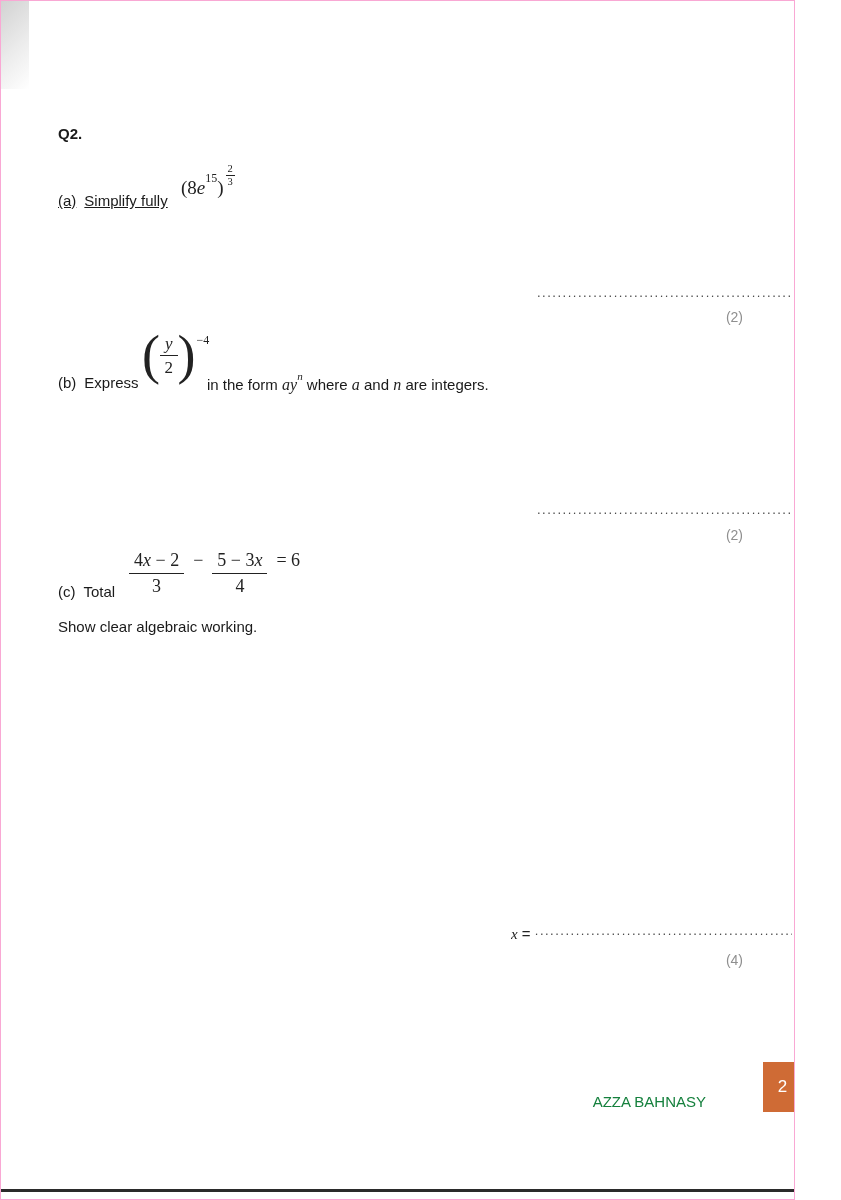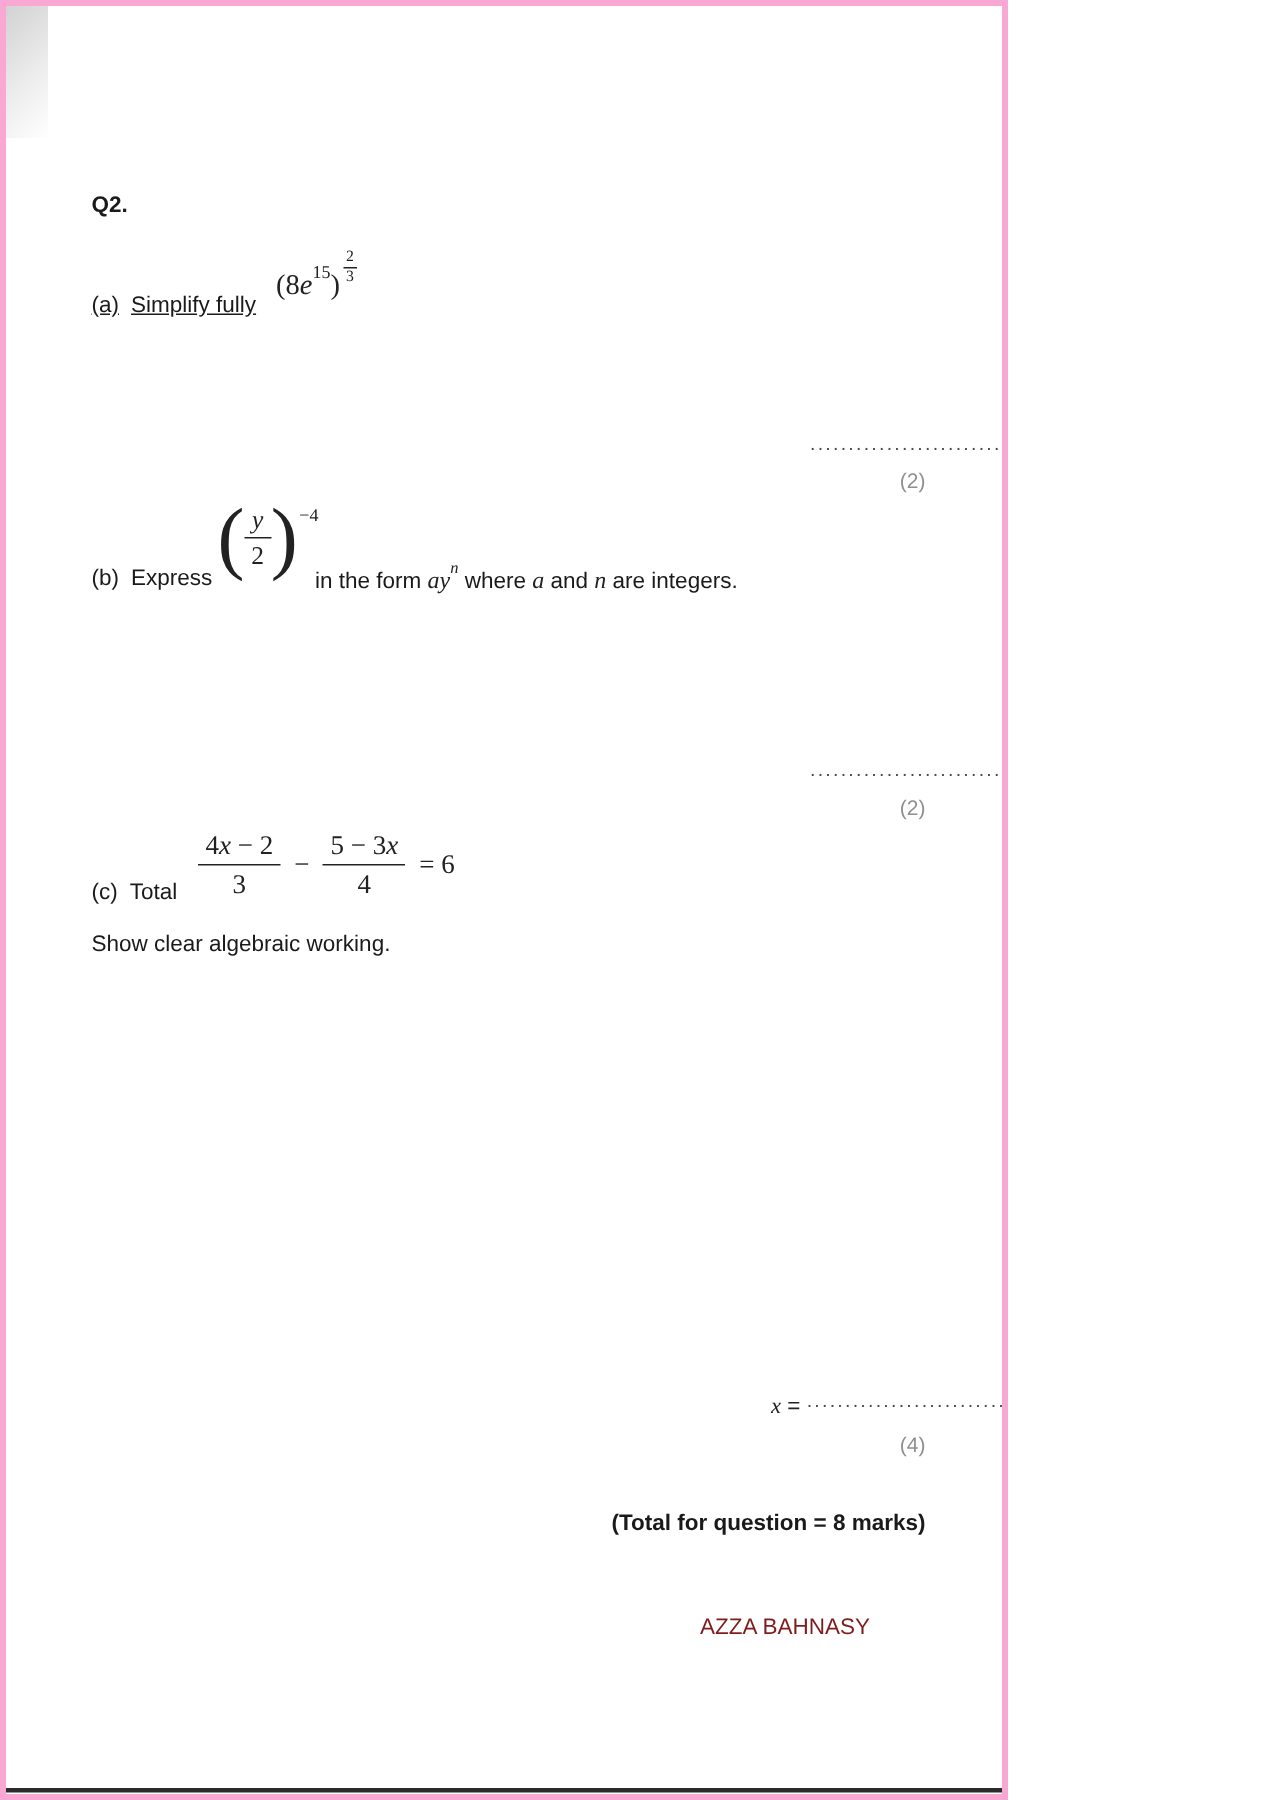--- a/index.html
+++ b/index.html
@@ -1,21 +1,21 @@
 <!DOCTYPE html>
 <html><head>
 <meta charset="utf-8">
 <style>
   html,body{margin:0;padding:0;background:#ffffff;}
   .page{
     position:relative;
-    width:672px;height:1200px;
+    width:795px;height:1200px;
     background:#ffffff;
     box-sizing:border-box;
-    border:4px solid #f9a8d4;
+    border:1px solid #f9a8d4;
     font-family:"Liberation Sans",sans-serif;
     color:#1a1a1a;
     overflow:hidden;
   }
   .corner-artifact{
     position:absolute;left:0;top:0;width:28px;height:88px;
     background:linear-gradient(135deg,#d2d2d2 0%,#ececec 55%,rgba(255,255,255,0) 100%);
   }
   .bottom-rule{
     position:absolute;left:0;top:1188px;width:100%;height:3px;background:#2b2b2b;
@@ -36,32 +36,32 @@
   .supfrac .sf-num{border-bottom:1px solid #222;padding:0 2px 0px;}
   .supfrac .sf-den{padding-top:0px;}
 
   .bmath{display:inline-flex;align-items:center;font-size:17px;}
   .bigparen{font-size:54px;font-weight:300;line-height:0.85;font-family:"Liberation Serif",serif;}
   .frac{display:inline-flex;flex-direction:column;align-items:center;line-height:1.15;}
   .frac .num{border-bottom:1.5px solid #222;padding:0 5px 2px;}
   .frac .den{padding-top:2px;}
   .bexp{font-size:12px;align-self:flex-start;margin-top:0px;margin-left:1px;}
 
-  .cmath{display:inline-flex;align-items:center;font-size:18px;gap:9px;}
+  .cmath{display:inline-flex;align-items:flex-start;font-size:18px;gap:9px;}
 
   
   .dotline{
     font-size:13px;letter-spacing:1.5px;color:#4a4a4a;
     white-space:nowrap;overflow:hidden;display:inline-block;
   }
   .marks{font-size:14px;color:#8f8f8f;text-align:right;}
   .answer-x{font-family:"Liberation Serif",serif;font-style:italic;font-size:15px;color:#222;}
   .answer-eq{font-size:15px;color:#222;}
   .total{font-weight:bold;font-size:15px;text-align:right;}
-  .author{font-size:15px;color:#7f1d1d;}
+  .author{font-size:15px;color:#15803d;margin-top:20px;}
   .pagebox{
     display:flex;align-items:center;justify-content:center;
     color:#ffffff;font-size:17px;
   }
 </style>
 </head>
 <body>
 
 <div class="page">
 
@@ -125,21 +125,20 @@
     <span>= 6</span>
   </div>
 
   <div class="abs bodytext" style="left:57px;top:617px;">Show clear algebraic working.</div>
 
   <div class="abs" style="left:510px;top:922px;width:281px;white-space:nowrap;overflow:hidden;">
     <span class="answer-x">x</span><span class="answer-eq"> = </span><span class="dotline" style="vertical-align:1px;">............................................................................</span>
   </div>
   <div class="abs marks" style="right:51px;top:951px;width:60px;">(4)</div>
 
-  <div class="abs total" style="right:51px;top:1003px;width:320px;">(Total for question = 8 marks)</div>
 
   <div class="abs author" style="right:88px;top:1072px;">AZZA BAHNASY</div>
   <div class="abs pagebox" style="left:762px;top:1061px;width:39px;height:50px;background:#cf6b35;">
     <span>2</span>
   </div>
 
   <div class="bottom-rule"></div>
 </div>
 
 </body></html>

